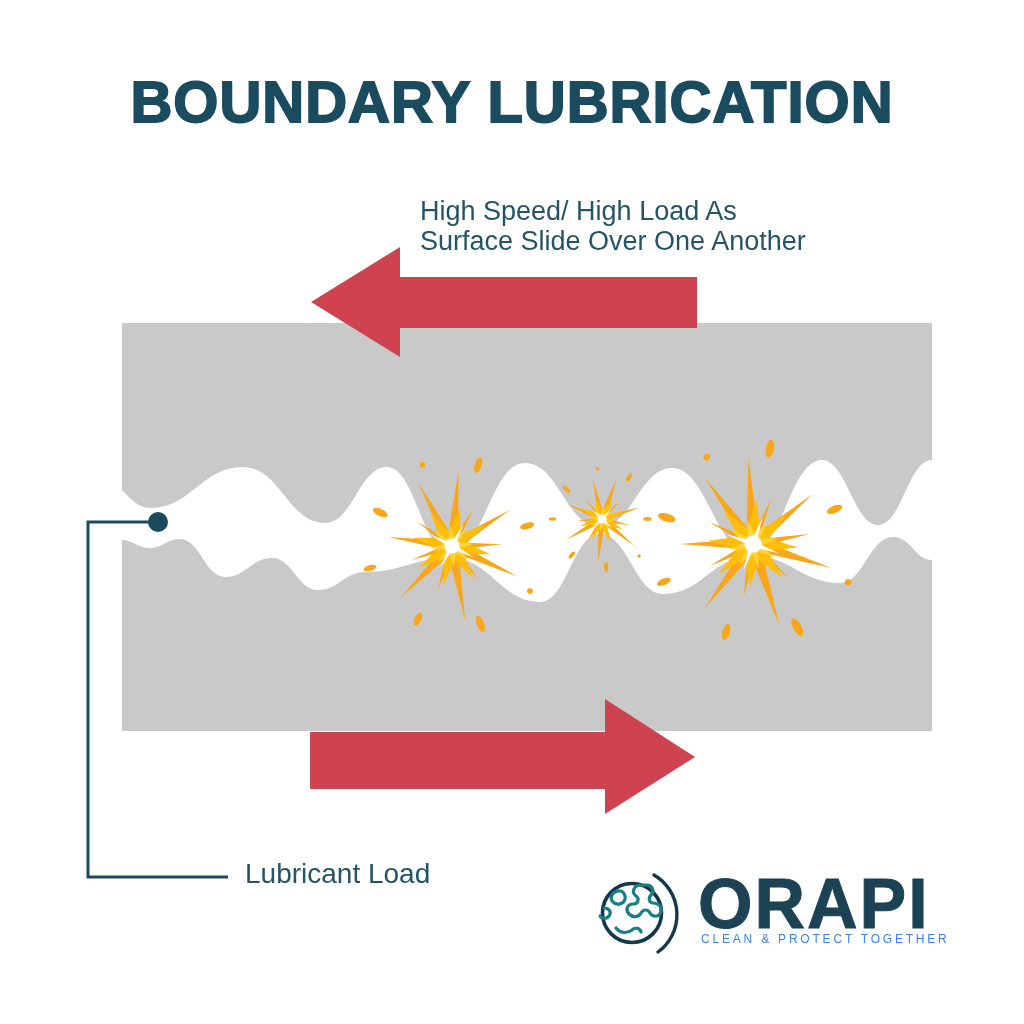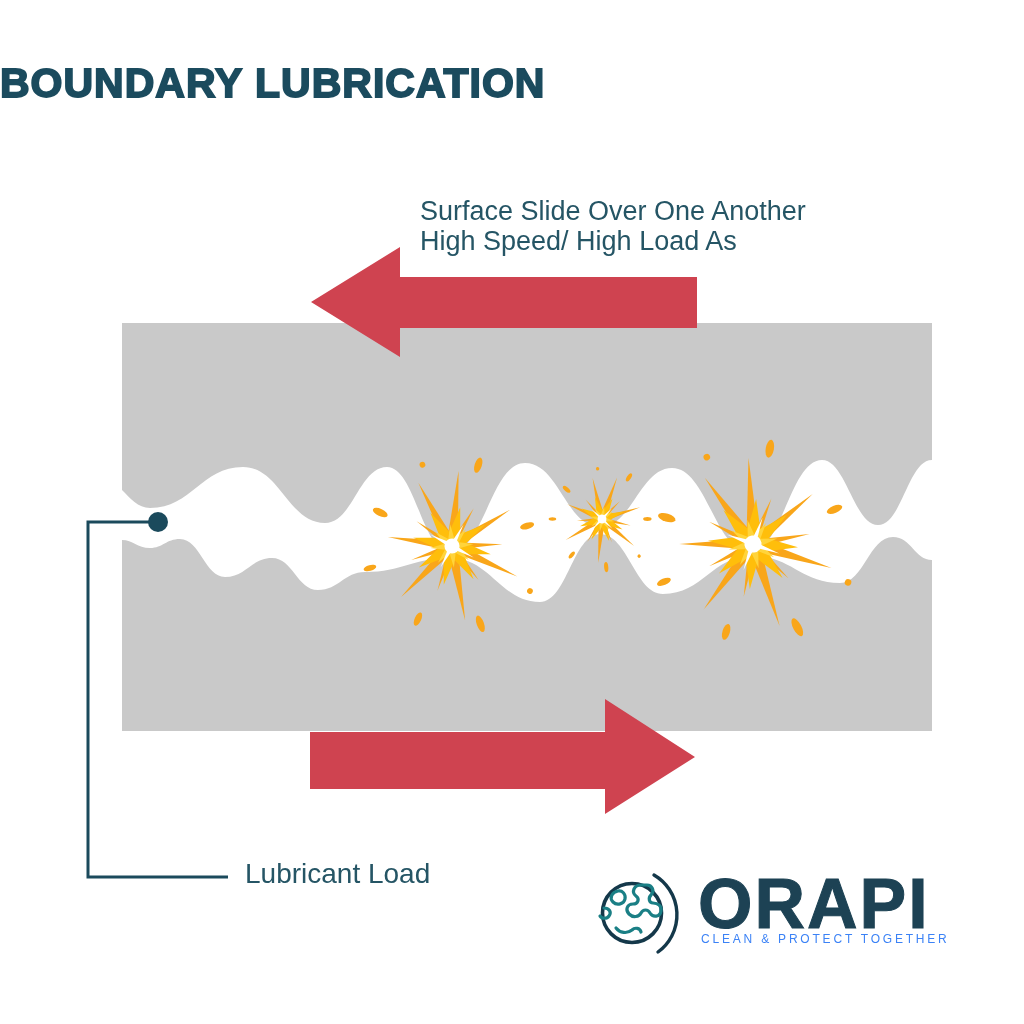--- a/index.html
+++ b/index.html
@@ -4,23 +4,23 @@
 <style>
   html,body{margin:0;padding:0;background:#ffffff;}
   .canvas{
     position:relative;
     width:1024px;height:1024px;
     background:#ffffff;
     overflow:hidden;
     font-family:"Liberation Sans", sans-serif;
   }
   .title{
-    position:absolute;top:60px;left:0;width:1024px;
-    text-align:left;
-    font-size:41px;font-weight:700;letter-spacing:1px;
+    position:absolute;top:68px;left:0;width:1024px;
+    text-align:center;
+    font-size:58px;font-weight:700;letter-spacing:1px;
     color:#1b4b5e;
     -webkit-text-stroke:1.8px #1b4b5e;
   }
   .annotation{
     position:absolute;left:420px;top:196px;
     font-size:27px;line-height:30px;
     color:#255565;
   }
   .diagram-svg{position:absolute;left:0;top:0;}
   .lubricant-label{
@@ -41,22 +41,22 @@
   }
 </style>
 </head>
 <body>
 
 <div class="canvas">
 
   <div class="title">BOUNDARY LUBRICATION</div>
 
   <div class="annotation">
+    <div>High Speed/ High Load As</div>
     <div>Surface Slide Over One Another</div>
-    <div>High Speed/ High Load As</div>
   </div>
 
   <svg class="diagram-svg" width="1024" height="1024" viewBox="0 0 1024 1024">
     <defs>
       <path id="ray" d="M0,-100 L6.5,-16 L-6.5,-16 Z"></path>
       <path id="star8" d="M55,0 L18.5,7.7 L38.9,38.9 L7.7,18.5 L0,55 L-7.7,18.5 L-38.9,38.9 L-18.5,7.7 L-55,0 L-18.5,-7.7 L-38.9,-38.9 L-7.7,-18.5 L0,-55 L7.7,-18.5 L38.9,-38.9 L18.5,-7.7 Z"></path>
       <g id="spark">
         <g fill="#F9A61A">
           <use href="#ray" transform="rotate(5) scale(1.05)"></use>
           <use href="#ray" transform="rotate(30) scale(0.6)"></use>

